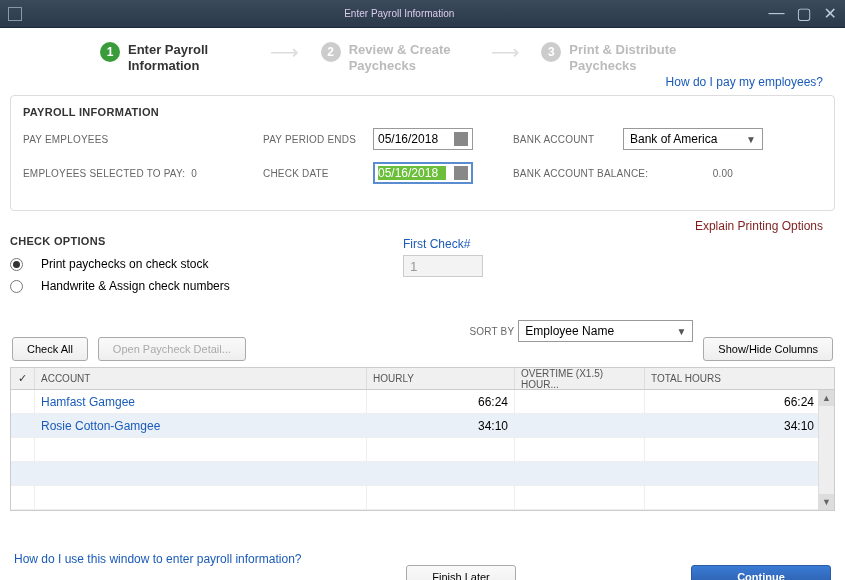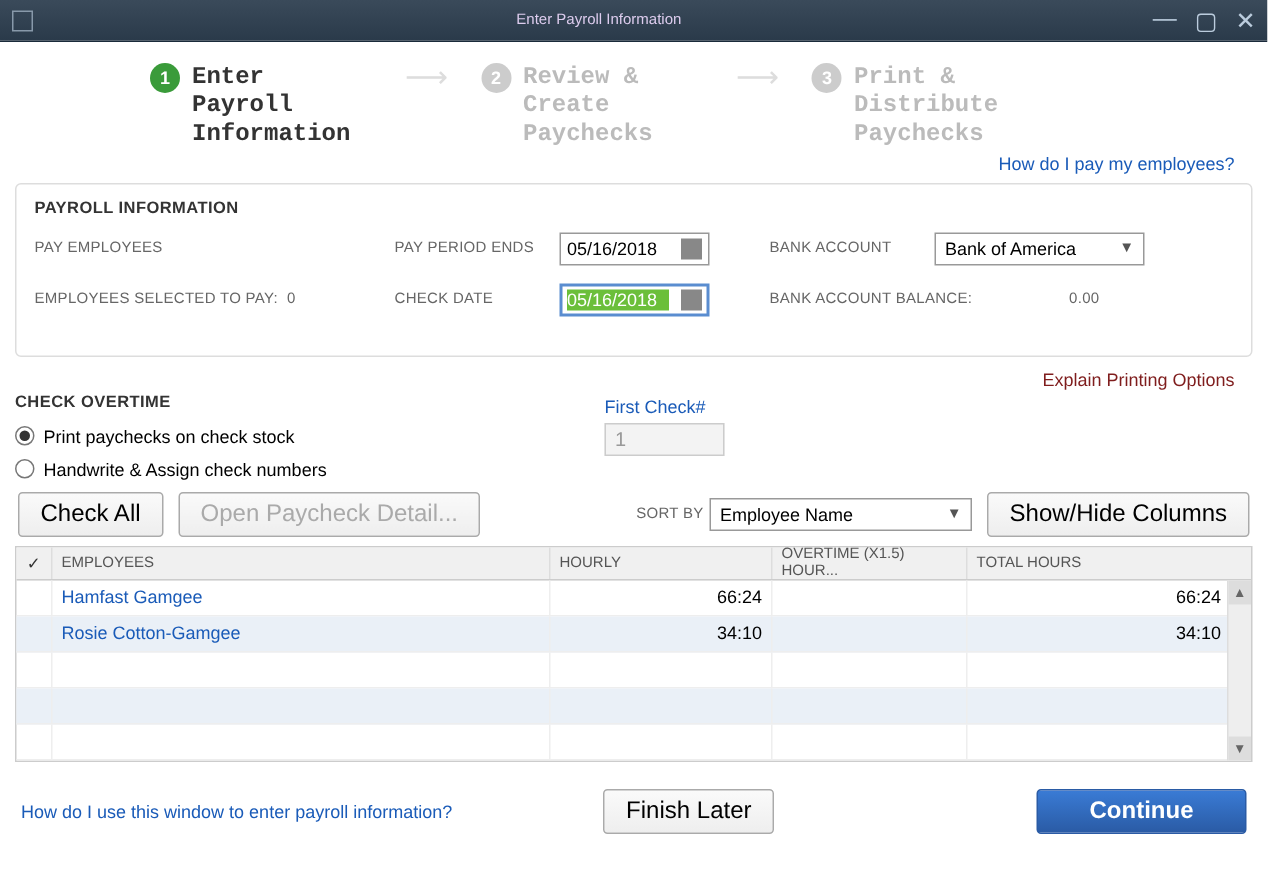--- a/index.html
+++ b/index.html
@@ -7,48 +7,48 @@
 .titlebar { background: linear-gradient(to bottom, #3a4a5a, #2a3a4a); height: 28px; display: flex; align-items: center; color: #cde; padding: 0 8px; border-bottom: 1px solid #1a2a3a; }
 .titlebar .win-icon { width: 14px; height: 14px; border: 1px solid #89a; margin-right: 8px; }
 .titlebar .title { flex: 1; text-align: center; font-size: 10px; color: #dce; }
 .titlebar .win-controls { display: flex; gap: 12px; font-size: 16px; color: #bcd; }
 .titlebar .win-controls span { cursor: pointer; }
 .content { padding: 8px 10px; }
 .steps { display: flex; align-items: flex-start; gap: 8px; padding: 6px 30px 0 90px; }
 .step { display: flex; align-items: flex-start; gap: 8px; }
 .step-num { width: 20px; height: 20px; border-radius: 50%; background: #ccc; color: #fff; display: flex; align-items: center; justify-content: center; font-weight: bold; font-size: 12px; }
 .step.active .step-num { background: #3a9b3a; }
-.step-label { font-size: 16px; font-weight: bold; color: #bbb; line-height: 1.2; width: 120px; font-family: Liberation Mono, monospace; }
+.step-label { font-size: 13px; font-weight: bold; color: #bbb; line-height: 1.2; width: 120px; }
 .step.active .step-label { color: #333; }
 .arrow { color: #ddd; font-size: 20px; margin: 0 14px; line-height: 20px; }
 .helplink { text-align: right; color: #1a5bb8; margin: 2px 12px 6px 0; cursor: pointer; }
 .panel { border: 1px solid #ddd; border-radius: 4px; padding: 10px 12px 14px 12px; margin-bottom: 8px; }
 .panel-title { font-size: 11px; font-weight: bold; color: #333; letter-spacing: 0.3px; margin-bottom: 10px; }
 .row { display: flex; align-items: center; gap: 10px; margin-bottom: 12px; }
 .label { font-size: 10px; color: #666; letter-spacing: 0.2px; }
 .col1 { width: 230px; }
 .col2lab { width: 100px; }
 .dateinput { display: flex; align-items: center; border: 1px solid #999; height: 22px; width: 100px; padding: 0 4px; background: #fff; }
 .dateinput.focused { border: 2px solid #5a8dd0; padding: 0 3px; }
 .dateinput input { border: none; outline: none; width: 68px; font-size: 12px; background: transparent; }
 .dateinput.focused input { background: #6bbf3a; color: #fff; }
 .cal-icon { width: 14px; height: 14px; background: #888; display: inline-block; margin-left: auto; }
 .select { border: 1px solid #999; height: 22px; width: 140px; padding: 0 6px; display: flex; align-items: center; background: #fff; cursor: pointer; }
 .select .caret { margin-left: auto; color: #555; font-size: 10px; }
 .balance { width: 60px; text-align: right; }
 .link2 { text-align: right; color: #7f1d1d; margin: 0 12px 2px 0; cursor: pointer; }
-.radio-row { display: flex; align-items: center; gap: 6px; margin-bottom: 8px; }
+.radio-row { display: flex; align-items: center; gap: 18px; margin-bottom: 8px; }
 .radio { width: 13px; height: 13px; border: 1px solid #777; border-radius: 50%; display: flex; align-items: center; justify-content: center; cursor: pointer; }
 .radio.checked::after { content: ""; width: 7px; height: 7px; background: #333; border-radius: 50%; }
 .firstcheck { position: absolute; left: 345px; }
 .firstcheck-lab { color: #1a5bb8; cursor: pointer; margin-bottom: 4px; display: block; }
 .firstcheck input { border: 1px solid #ccc; background: #f3f3f3; width: 80px; height: 22px; padding: 0 6px; color: #999; }
 .checkopts { position: relative; }
 .toolbar { display: flex; align-items: center; gap: 10px; margin: 6px 2px; }
-.btn { background: linear-gradient(to bottom, #fafafa, #eee); border: 1px solid #aaa; border-radius: 3px; padding: 5px 14px; font-size: 16px; cursor: pointer; }
+.btn { background: linear-gradient(to bottom, #fafafa, #eee); border: 1px solid #aaa; border-radius: 3px; padding: 5px 14px; font-size: 11px; cursor: pointer; margin-top: 36px; }
 .btn.disabled { color: #aaa; cursor: default; }
 .sortby { margin-left: auto; display: flex; align-items: center; gap: 4px; }
 .select.wide { width: 175px; }
 .table { border: 1px solid #ccc; }
 .thead { display: flex; background: #f0f0f0; border-bottom: 1px solid #ccc; height: 22px; align-items: center; font-size: 10px; color: #555; }
 .th { padding: 0 6px; border-right: 1px solid #ddd; height: 100%; display: flex; align-items: center; }
 .th.check { width: 24px; justify-content: center; }
 .th.emp { width: 332px; }
 .th.hourly { width: 148px; }
 .th.ot { width: 130px; }
@@ -134,21 +134,21 @@
       </div>
       <div style="width:20px"></div>
       <div class="label" style="width:150px">BANK ACCOUNT BALANCE:</div>
       <div class="label balance">0.00</div>
     </div>
   </div>
 
   <div class="link2">Explain Printing Options</div>
 
   <div class="checkopts">
-    <div class="panel-title">CHECK OVERTIME</div>
+    <div class="panel-title">CHECK OPTIONS</div>
     <div class="radio-row">
       <span class="radio checked"></span>
       <span>Print paychecks on check stock</span>
     </div>
     <div class="radio-row">
       <span class="radio"></span>
       <span>Handwrite &amp; Assign check numbers</span>
     </div>
     <div class="firstcheck" style="top:2px;margin-left:48px;">
       <span class="firstcheck-lab">First Check#</span>
@@ -167,21 +167,21 @@
       </div>
     </div>
     <button class="btn">Show/Hide Columns</button>
   </div>
 
   <div class="table">
     <div class="thead">
       <div class="th check">
           <span class="check-icon"></span>
         </div>
-      <div class="th emp">EMPLOYEES</div>
+      <div class="th emp">ACCOUNT</div>
       <div class="th hourly">HOURLY</div>
       <div class="th ot">OVERTIME (X1.5) HOUR...</div>
       <div class="th total">TOTAL HOURS</div>
     </div>
     <div class="tbody">
       <div class="tr">
         <div class="td check"></div>
         <div class="td emp">Hamfast Gamgee</div>
         <div class="td hourly">66:24</div>
         <div class="td ot"></div>

